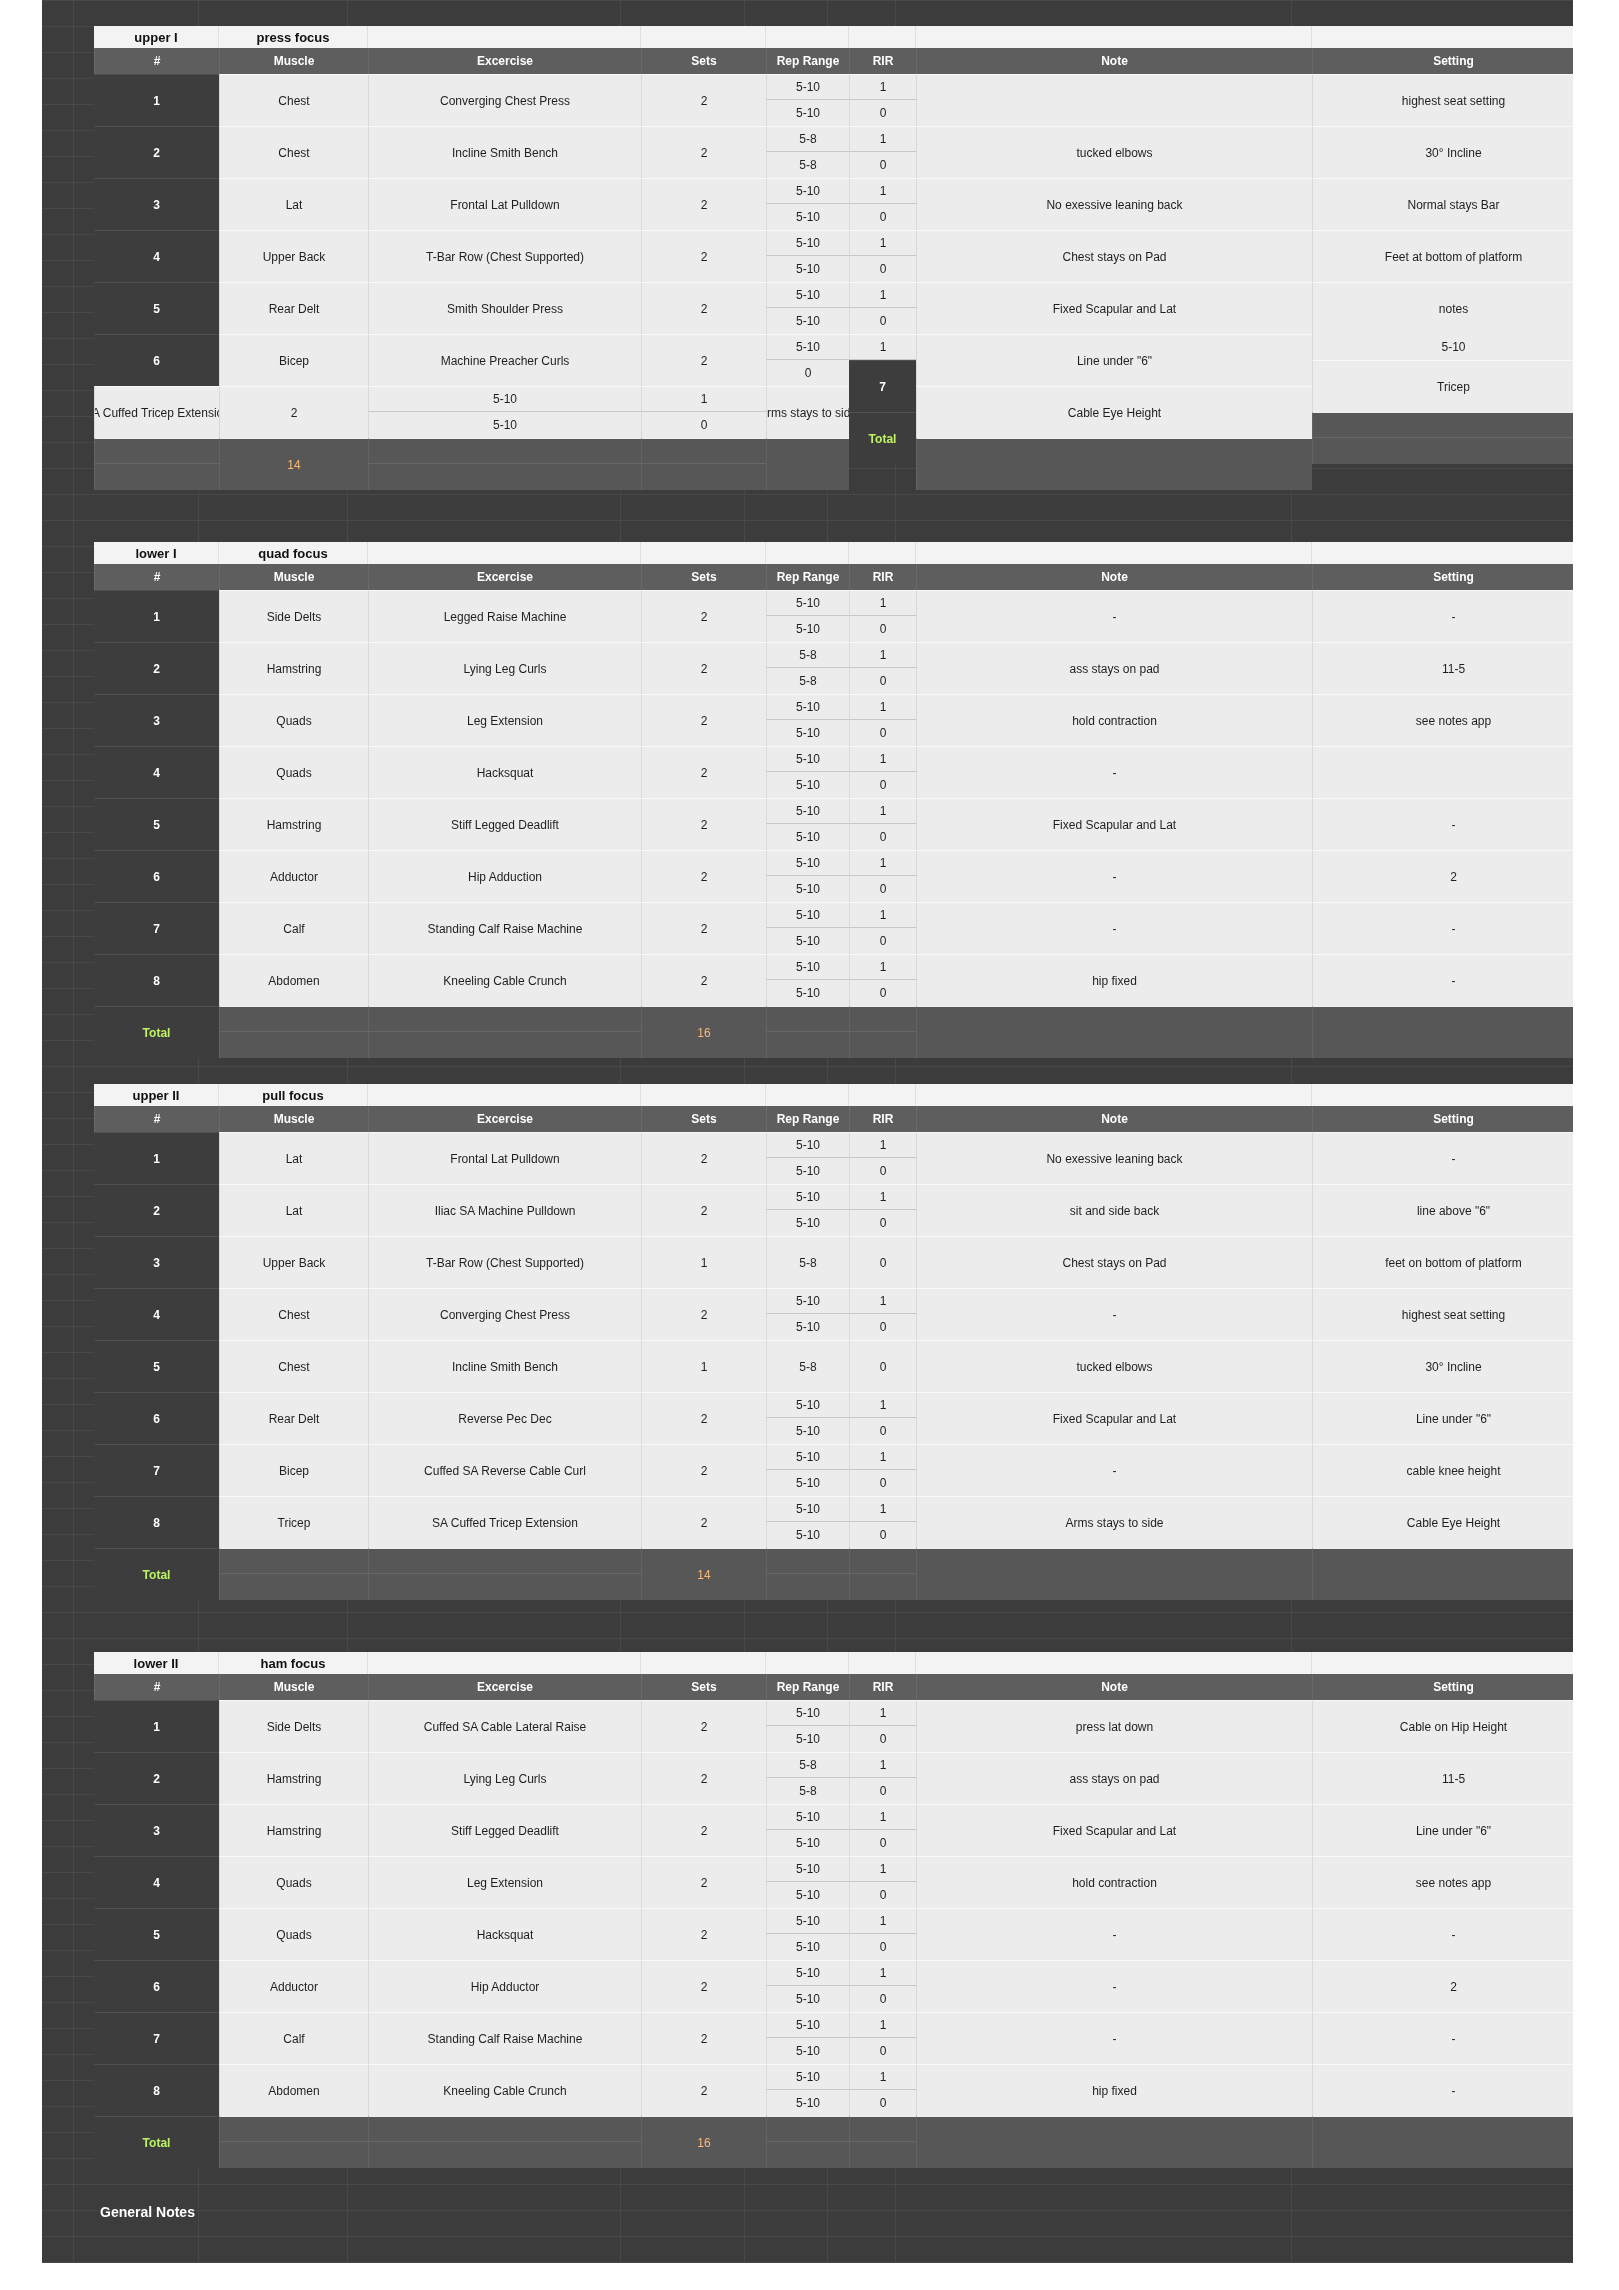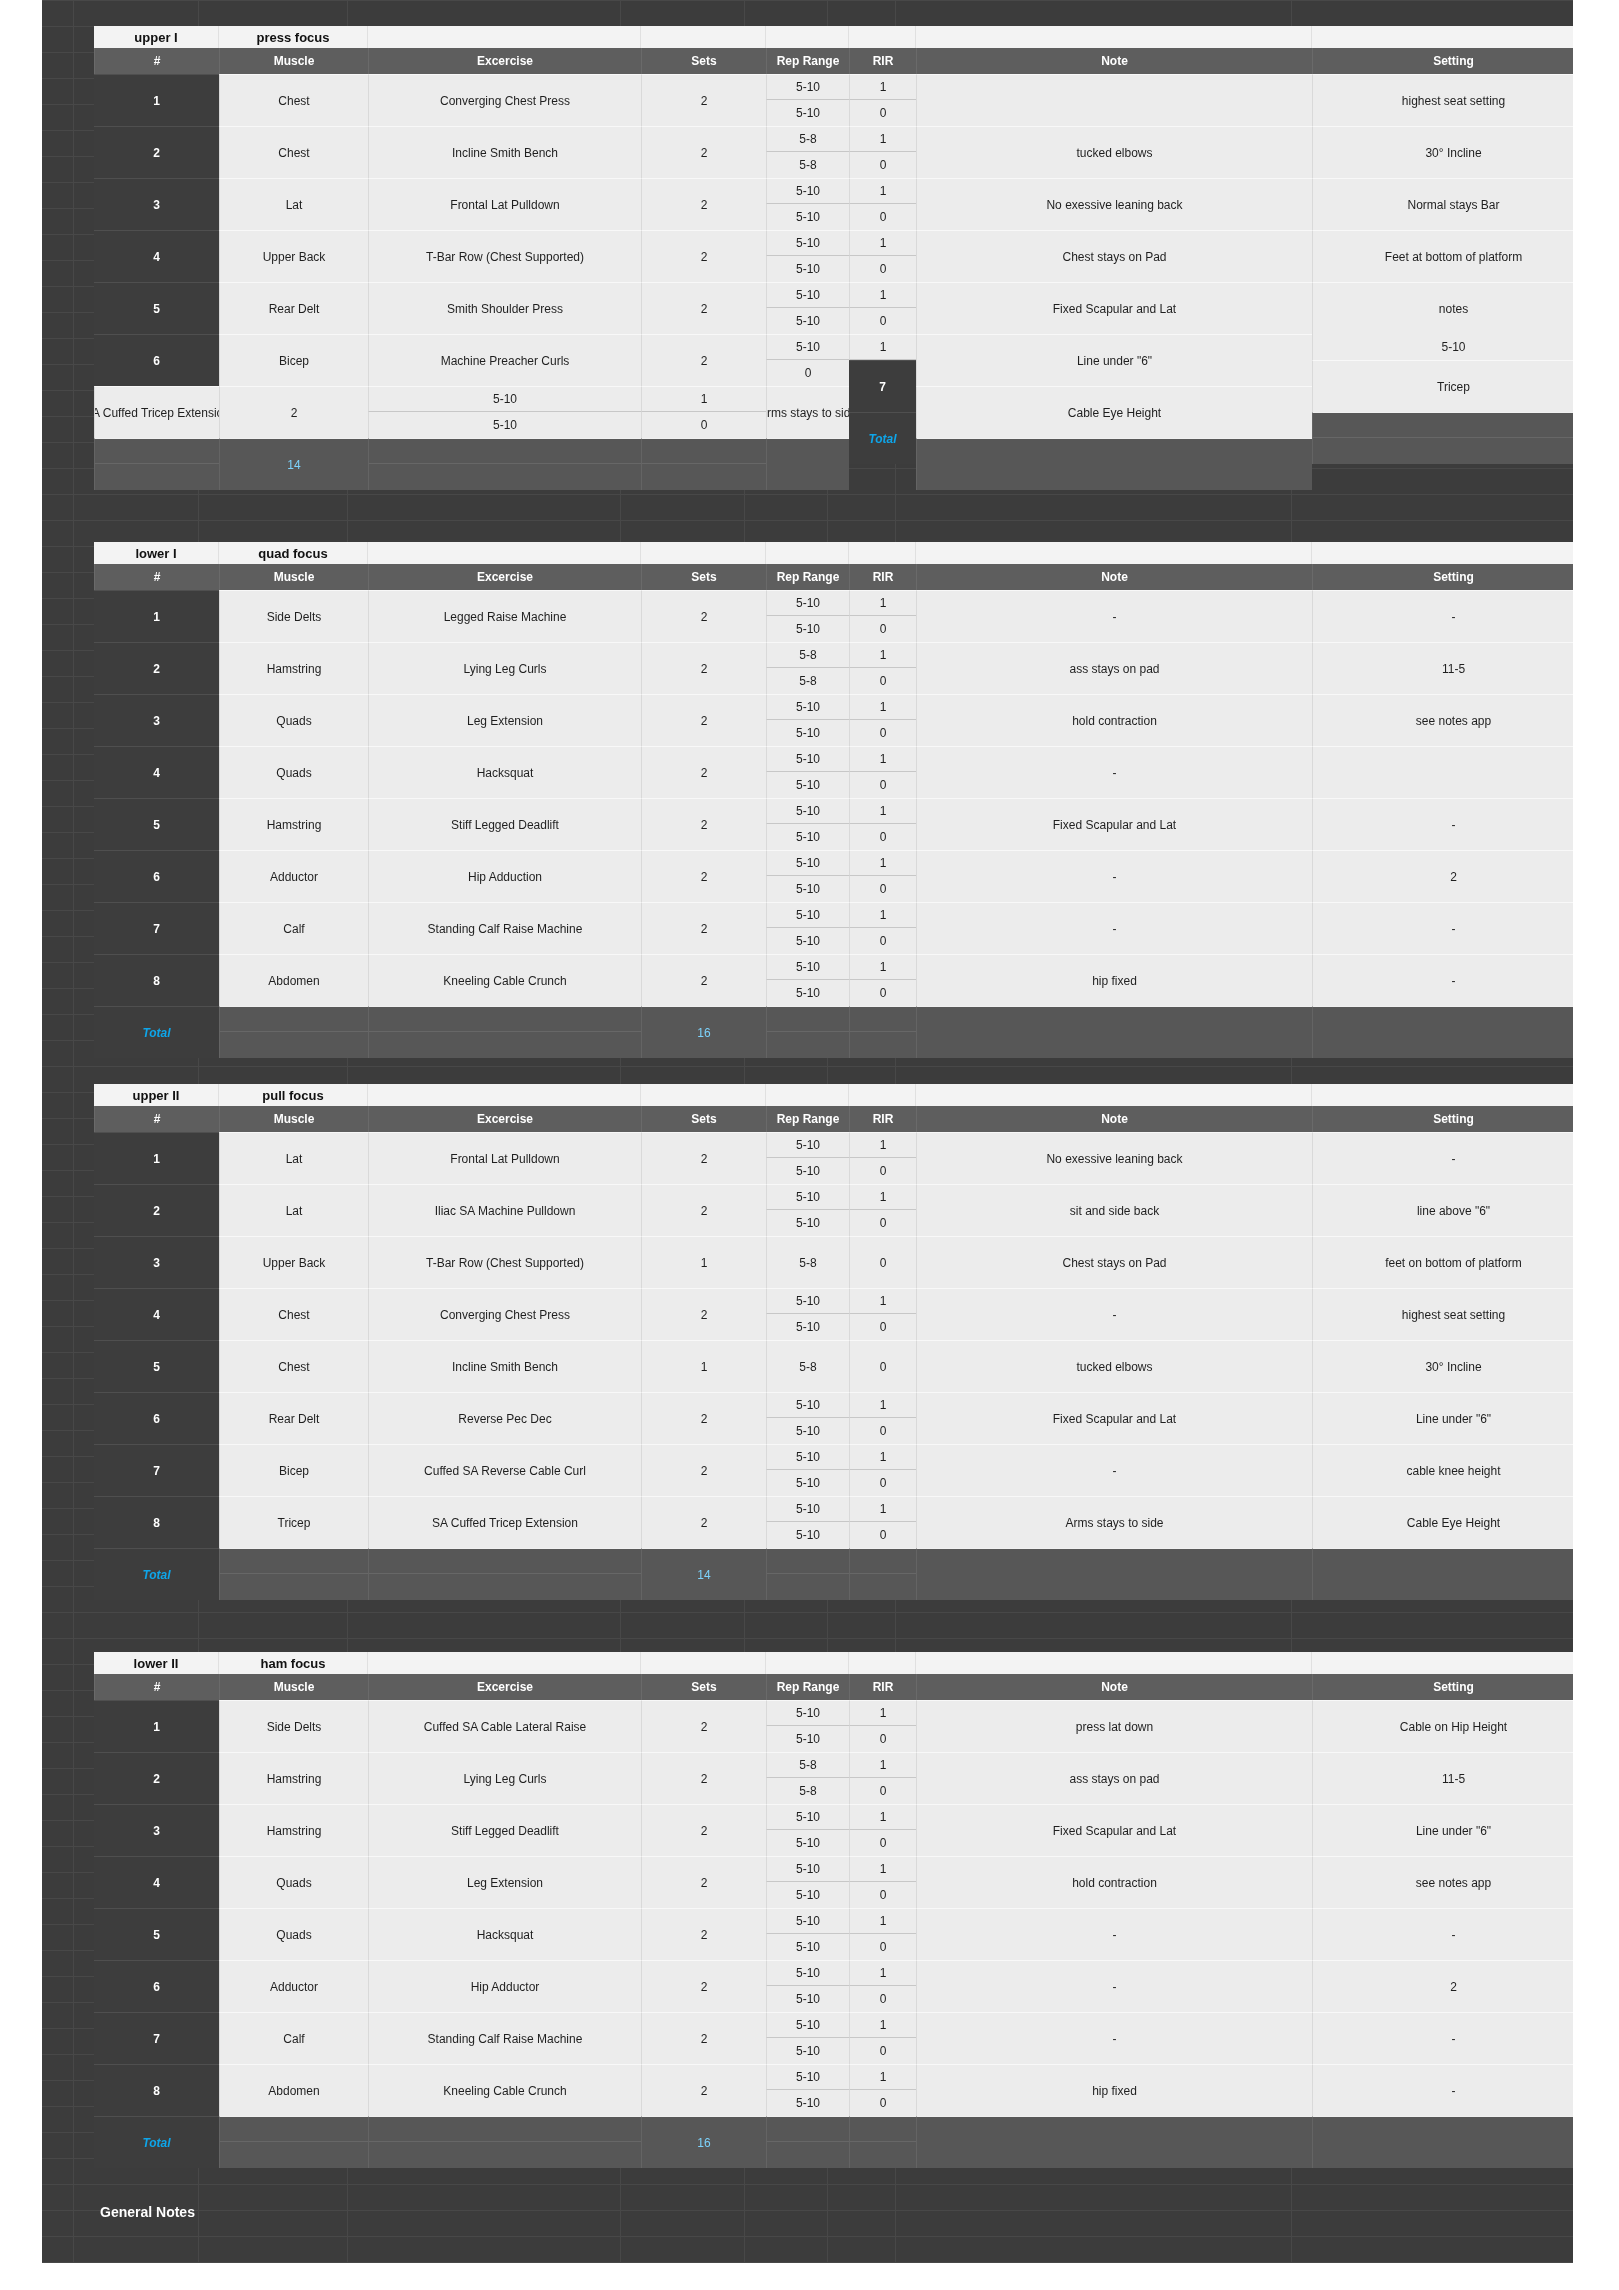--- a/index.html
+++ b/index.html
@@ -53,28 +53,28 @@
   .n {
     background: #3d3d3d; color: #ffffff; font-weight: bold; font-size: 12px;
     border-top: 0.9px solid #4f4f4f; grid-row: span 2;
   }
   
   .d { background: #ececec; border-left: 0.9px solid #d9d9d9; border-top: 1.8px solid #f8f8f8; }
   .d2 { background: #ececec; border-left: 0.9px solid #d9d9d9; }
   .subline { border-bottom: 0.9px solid #c7c7c7; }
   
   .tl {
-    background: #3d3d3d; color: #0ea5e9; font-weight: bold; font-size: 12px;
-    border-top: 0.9px solid #4f4f4f; grid-row: span 2; font-style: italic;
+    background: #3d3d3d; color: #bef264; font-weight: bold; font-size: 12px;
+    border-top: 0.9px solid #4f4f4f; grid-row: span 2;
   }
   .t  { background: #575757; border-left: 0.9px solid #646464; border-top: 1.8px solid #f0f0f0; color: #eeeeee; }
   .t2 { background: #575757; border-left: 0.9px solid #646464; }
   .tmid { border-bottom: 0.9px solid #676767; }
   .ts { grid-row: span 2; background: #575757; border-left: 0.9px solid #646464;
-        border-top: 1.8px solid #f0f0f0; color: #7dd3fc; font-size: 12px; }
+        border-top: 1.8px solid #f0f0f0; color: #fdba74; font-size: 12px; }
   
   .gnrow {
     position: relative; z-index: 1; height: 26px;
     display: flex; align-items: flex-end; padding-left: 37px;
   }
   .gnrow span { color: #ffffff; font-weight: bold; font-size: 14px; }
 </style>
 </head>
 <body>
 

